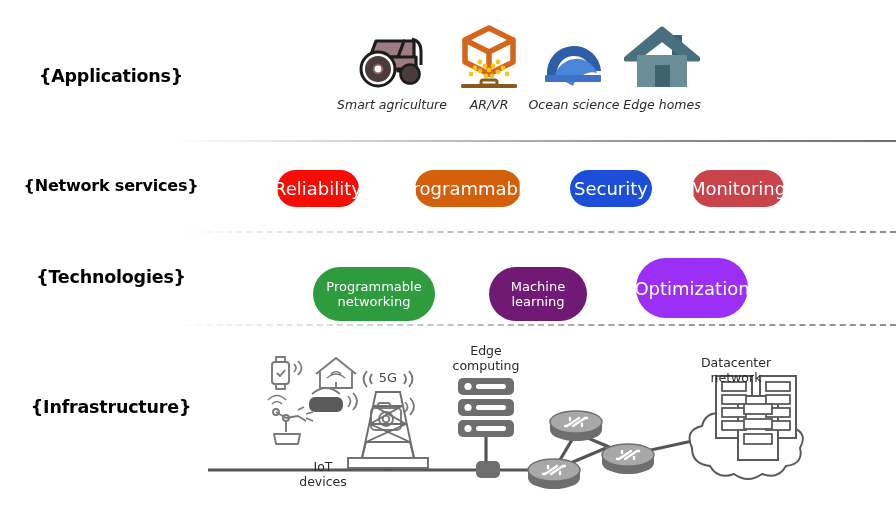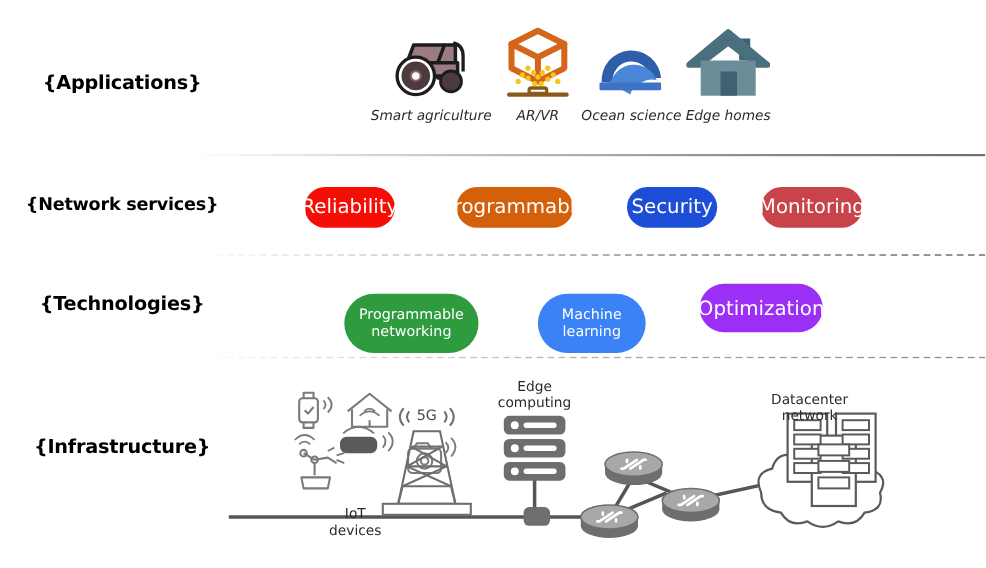--- a/index.html
+++ b/index.html
@@ -197,25 +197,25 @@
     <span>Security</span>
   </div>
   <div class="pill" id="pill-monitoring" style="left:692px;top:170px;width:92px;height:37px;background:#c9434a;">
     <span>Monitoring</span>
   </div>
 
   <div class="pill two-line" id="pill-programmable-networking" style="left:313px;top:253px;width:122px;height:54px;background:#2e9b3f;white-space:pre-line;">
     <span>Programmable
 networking</span>
   </div>
-  <div class="pill two-line" id="pill-machine-learning" style="left:489px;top:253px;width:98px;height:54px;background:#3b82f6;white-space:pre-line;">
+  <div class="pill two-line" id="pill-machine-learning" style="left:489px;top:253px;width:98px;height:54px;background:#701a75;white-space:pre-line;">
     <span>Machine
 learning</span>
   </div>
-  <div class="pill" id="pill-optimization" style="left:636px;top:258px;width:112px;height:44px;background:#9b2ff5;">
+  <div class="pill" id="pill-optimization" style="left:636px;top:258px;width:112px;height:60px;background:#9b2ff5;">
     <span>Optimization</span>
   </div>
 
   <div id="infra-layer">
 
     <svg width="720" height="186" viewBox="0 0 720 186" style="position:absolute;left:0;top:0;">
 
       <g stroke="#555555" stroke-width="3.2" fill="none">
         <path d="M212 140 L212 138"></path>
         <path d="M32 140 L310 140"></path>

